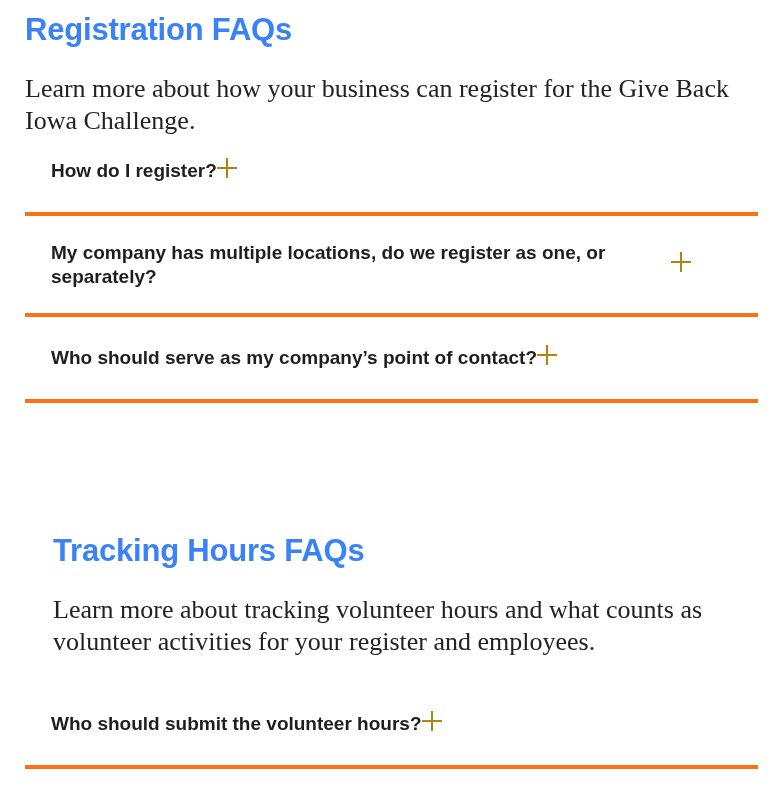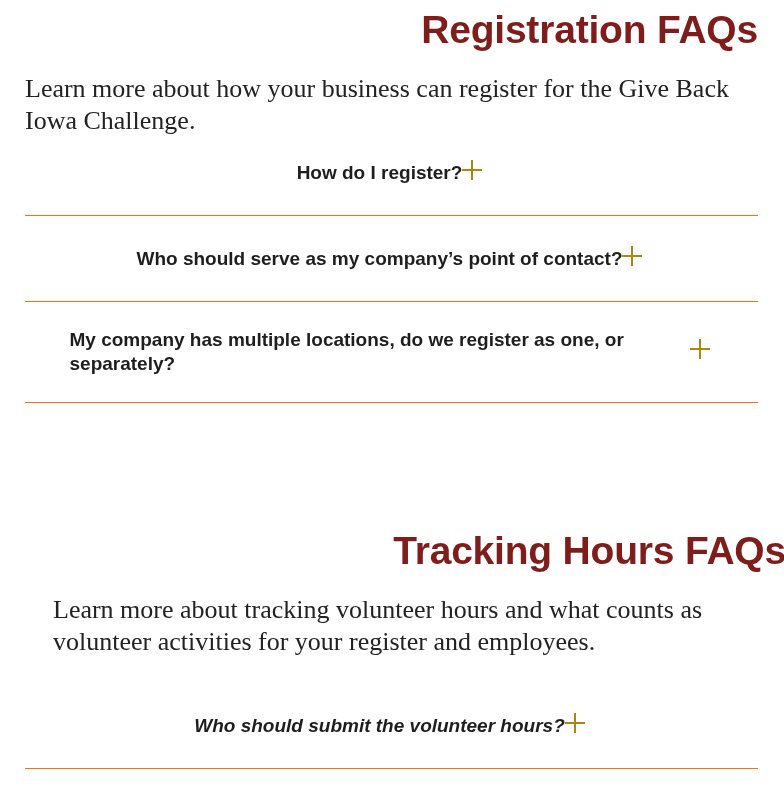--- a/index.html
+++ b/index.html
@@ -1,30 +1,30 @@
 <!DOCTYPE html>
 <html><head>
 <meta charset="utf-8">
 <style>
   html, body { margin: 0; padding: 0; background: #ffffff; }
   body { width: 784px; height: 793px; overflow: hidden; position: relative; color: #1f1f1f; }
   .section { position: absolute; left: 25px; width: 733px; }
   .title {
     font-family: "Liberation Sans", sans-serif;
-    font-weight: 700; font-size: 39px; line-height: 40px;
-    color: #7f1d1d; margin: 0; letter-spacing: -0.2px; text-align: right;
+    font-weight: 700; font-size: 31px; line-height: 40px;
+    color: #3b82f6; margin: 0; letter-spacing: -0.2px;
   }
   .intro {
     font-family: "Liberation Serif", serif;
     font-size: 26px; line-height: 32px; color: #222222;
     margin: 0;
   }
   .faq-item {
-    border-bottom: 1px solid #f97316;
-    display: flex; align-items: center; justify-content: center;
+    border-bottom: 4px solid #f97316;
+    display: flex; align-items: center; justify-content: flex-start;
     box-sizing: border-box; padding: 0 30px 0 26px; cursor: pointer;
   }
   .faq-q {
     font-family: "Liberation Sans", sans-serif;
     font-weight: 700; font-size: 19px; line-height: 24px; color: #1e1e1e;
     max-width: 620px;
   }
   .plus { width: 20px; height: 20px; position: relative; flex: 0 0 20px; margin-top: -6px; }
   .plus::before, .plus::after { content: ""; position: absolute; background: #b08410; }
   .plus::before { left: 9px; top: 0; width: 2px; height: 20px; }
@@ -36,33 +36,33 @@
 <div class="section" style="top:10px;">
   <h2 class="title">Registration FAQs</h2>
   <p class="intro" style="margin-top:23px;">Learn more about how your business can register for the Give Back Iowa Challenge.</p>
 </div>
 
 <div class="section" style="top:130px;">
   <div class="faq-item" style="height:86px;">
     <span class="faq-q">How do I register?</span>
     <span class="plus"></span>
   </div>
+  <div class="faq-item" style="height:101px;">
+    <span class="faq-q">My company has multiple locations, do we register as one, or separately?</span>
+    <span class="plus"></span>
+  </div>
   <div class="faq-item" style="height:86px;">
     <span class="faq-q">Who should serve as my company’s point of contact?</span>
-    <span class="plus"></span>
-  </div>
-  <div class="faq-item" style="height:101px;">
-    <span class="faq-q">My company has multiple locations, do we register as one, or separately?</span>
     <span class="plus"></span>
   </div>
 </div>
 
 <div class="section" style="top:531px;margin-left:28px;">
   <h2 class="title">Tracking Hours FAQs</h2>
   <p class="intro" style="margin-top:23px;">Learn more about tracking volunteer hours and what counts as volunteer activities for your register and employees.</p>
 </div>
 
-<div class="section" style="top:683px;font-style:italic;">
+<div class="section" style="top:683px;">
   <div class="faq-item" style="height:86px;">
     <span class="faq-q">Who should submit the volunteer hours?</span>
     <span class="plus"></span>
   </div>
 </div>
 
 </body></html>

